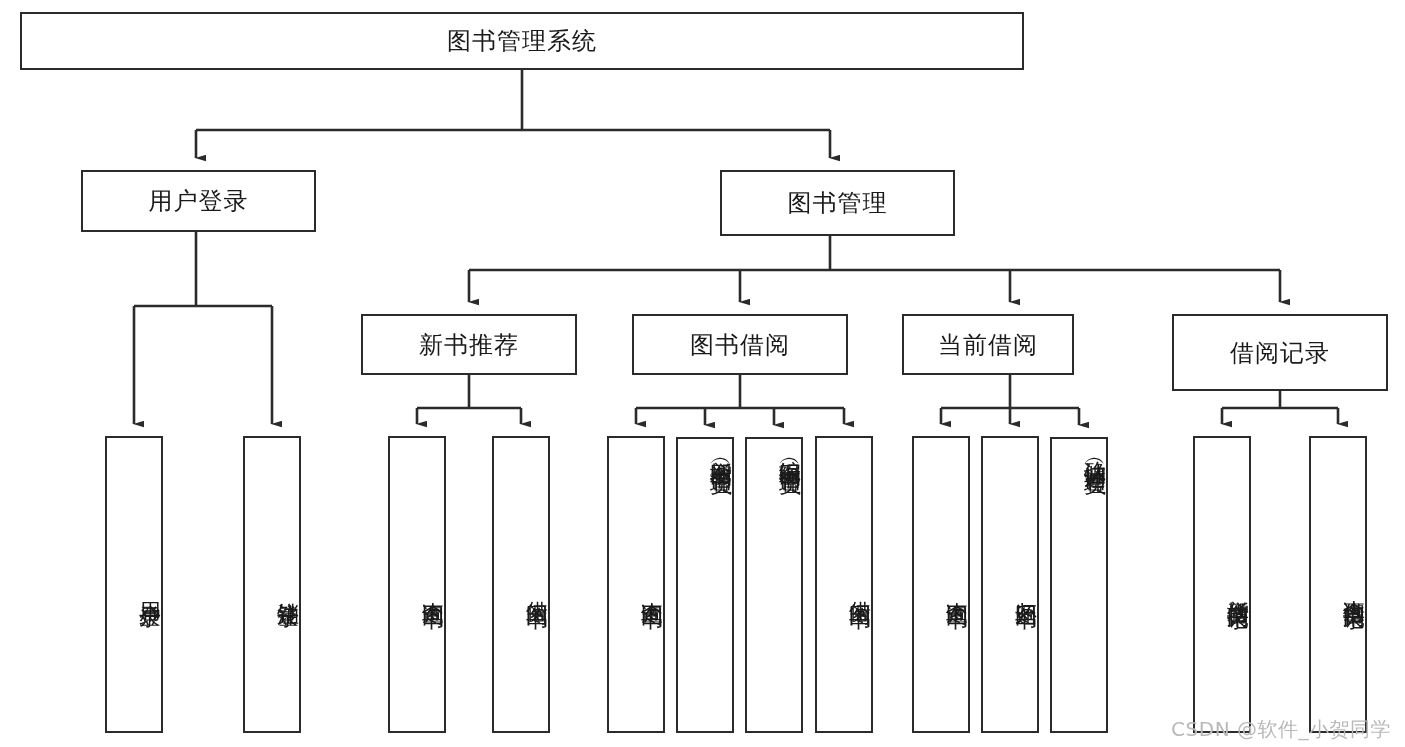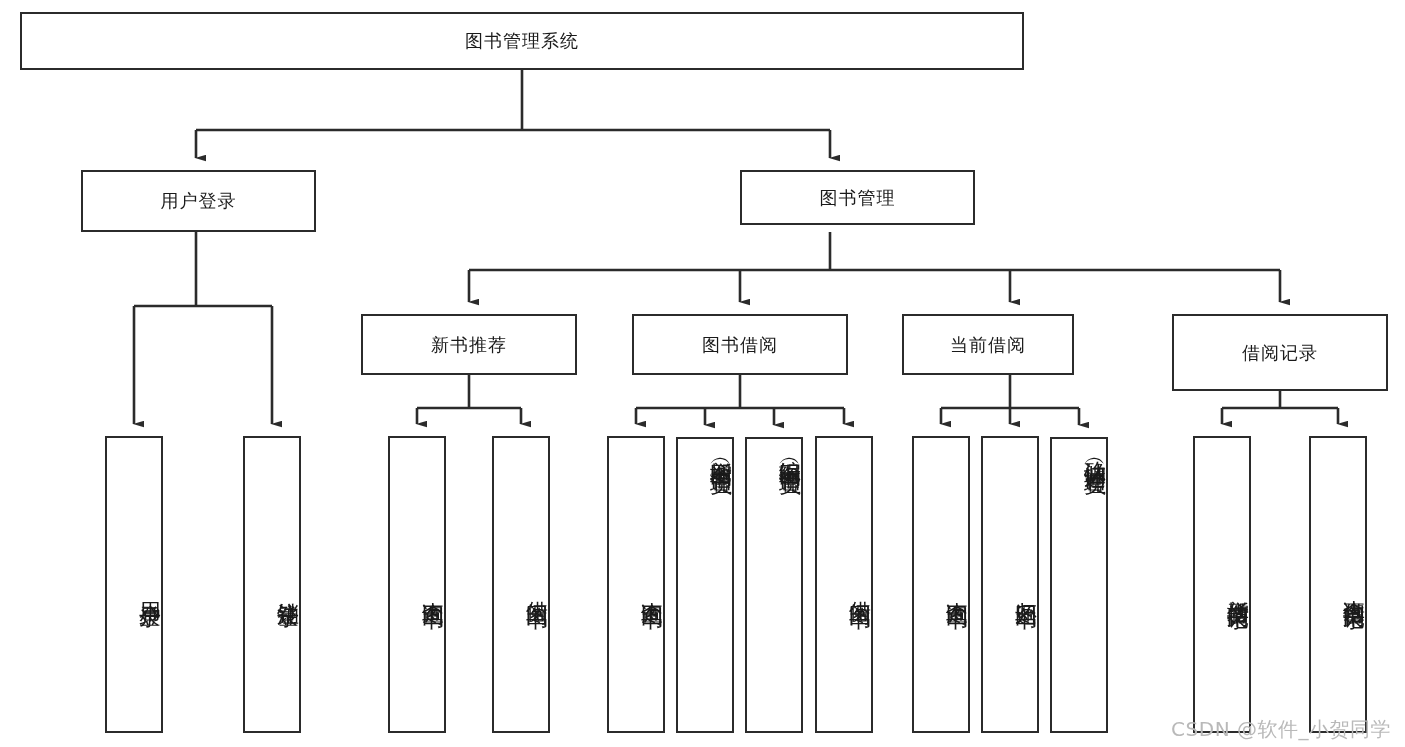--- a/index.html
+++ b/index.html
@@ -3,21 +3,21 @@
 <meta charset="utf-8">
 <style>
   html,body{margin:0;padding:0;background:#ffffff;}
   body{width:1405px;height:747px;overflow:hidden;
        font-family:"DejaVu Sans","Liberation Sans",sans-serif;}
   #stage{position:relative;width:1405px;height:747px;background:#fff;}
   svg{position:absolute;left:0;top:0;}
   .node{position:absolute;box-sizing:border-box;background:#ffffff;
         border:2.5px solid #2b2b2b;display:flex;align-items:center;
         justify-content:center;color:#1a1a1a;}
-  .node.h{font-size:18px;letter-spacing:1px;}
+  .node.h{font-size:24px;letter-spacing:1px;}
   .node.v{writing-mode:vertical-rl;text-orientation:upright;
           align-items:flex-start;justify-content:center;
           padding-top:6px;font-size:22px;letter-spacing:2px;line-height:1;}
   .node.v.top{align-items:flex-start;justify-content:flex-start;padding-top:4px;}
   .watermark{position:absolute;right:14px;bottom:4px;font-size:20px;
              color:#b9b9b9;letter-spacing:.5px;white-space:nowrap;}
 </style>
 </head>
 <body>
 
@@ -73,21 +73,21 @@
     </g>
   </svg>
 
   <div class="node h" style="left:20px;top:12px;width:1004px;height:58px;">
     <span>图书管理系统</span>
   </div>
 
   <div class="node h" style="left:81px;top:170px;width:235px;height:62px;">
     <span>用户登录</span>
   </div>
-  <div class="node h" style="left:740px;top:170px;width:235px;height:55px;">
+  <div class="node h" style="left:720px;top:170px;width:235px;height:66px;">
     <span>图书管理</span>
   </div>
 
   <div class="node h" style="left:361px;top:314px;width:216px;height:61px;">
     <span>新书推荐</span>
   </div>
   <div class="node h" style="left:632px;top:314px;width:216px;height:61px;">
     <span>图书借阅</span>
   </div>
   <div class="node h" style="left:902px;top:314px;width:172px;height:61px;">

